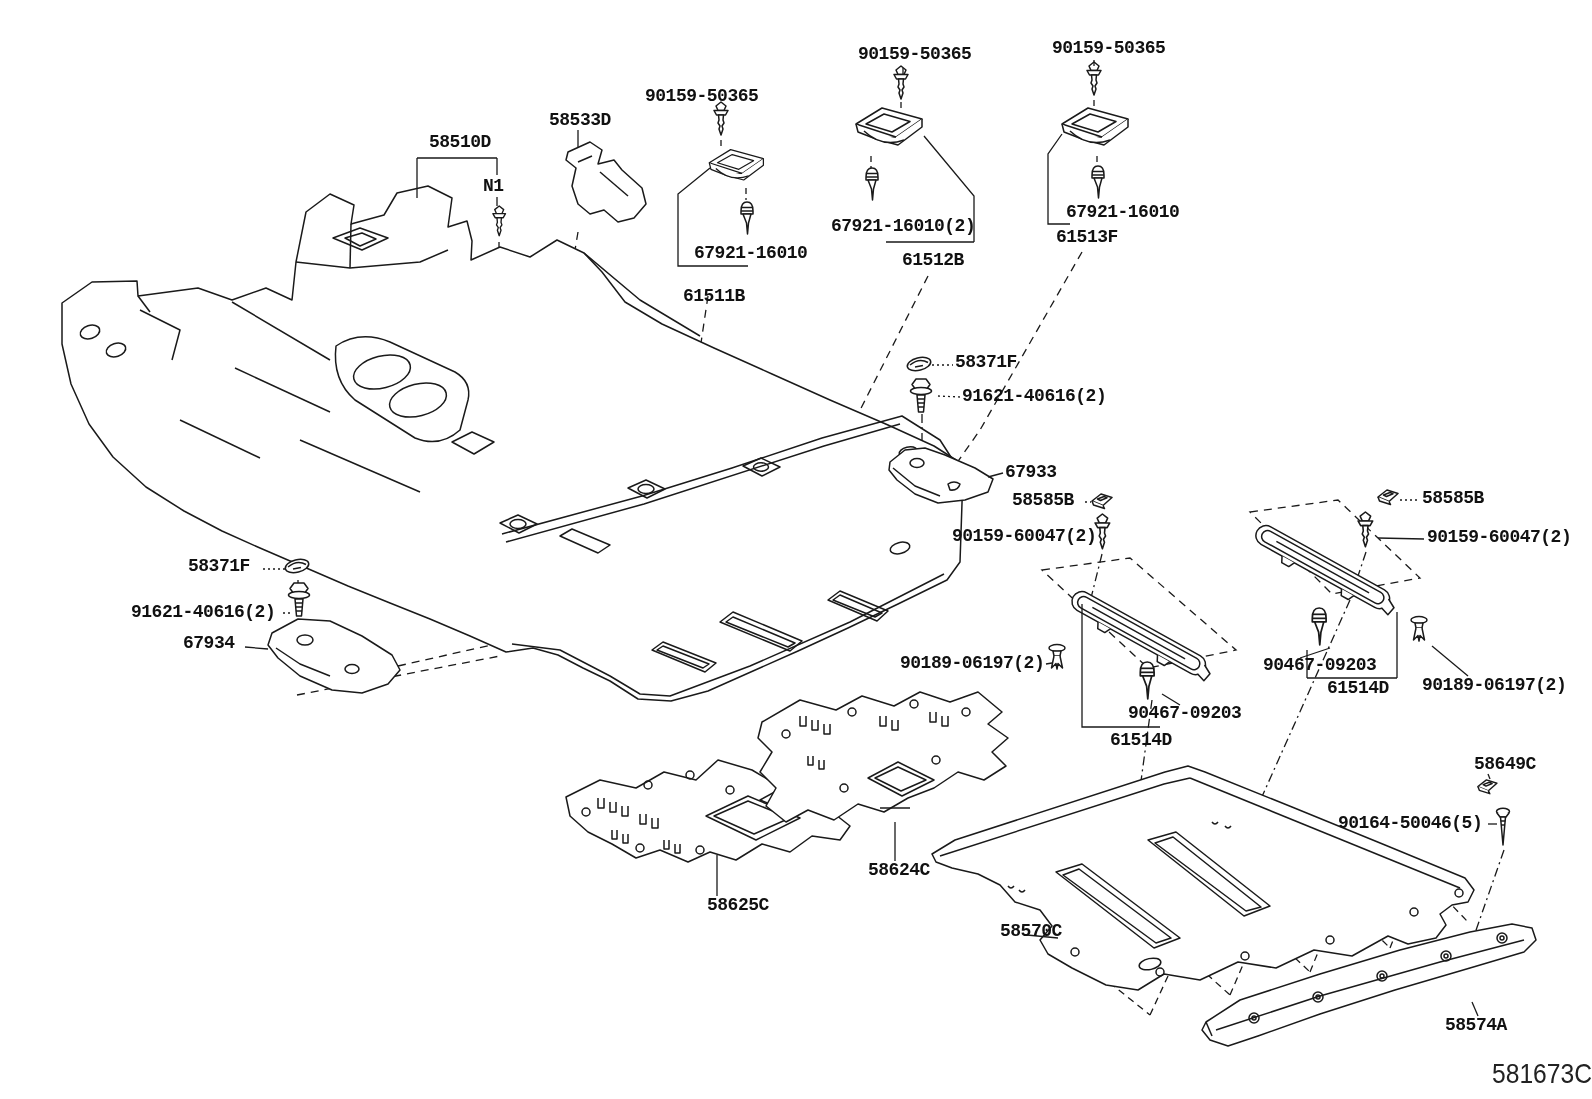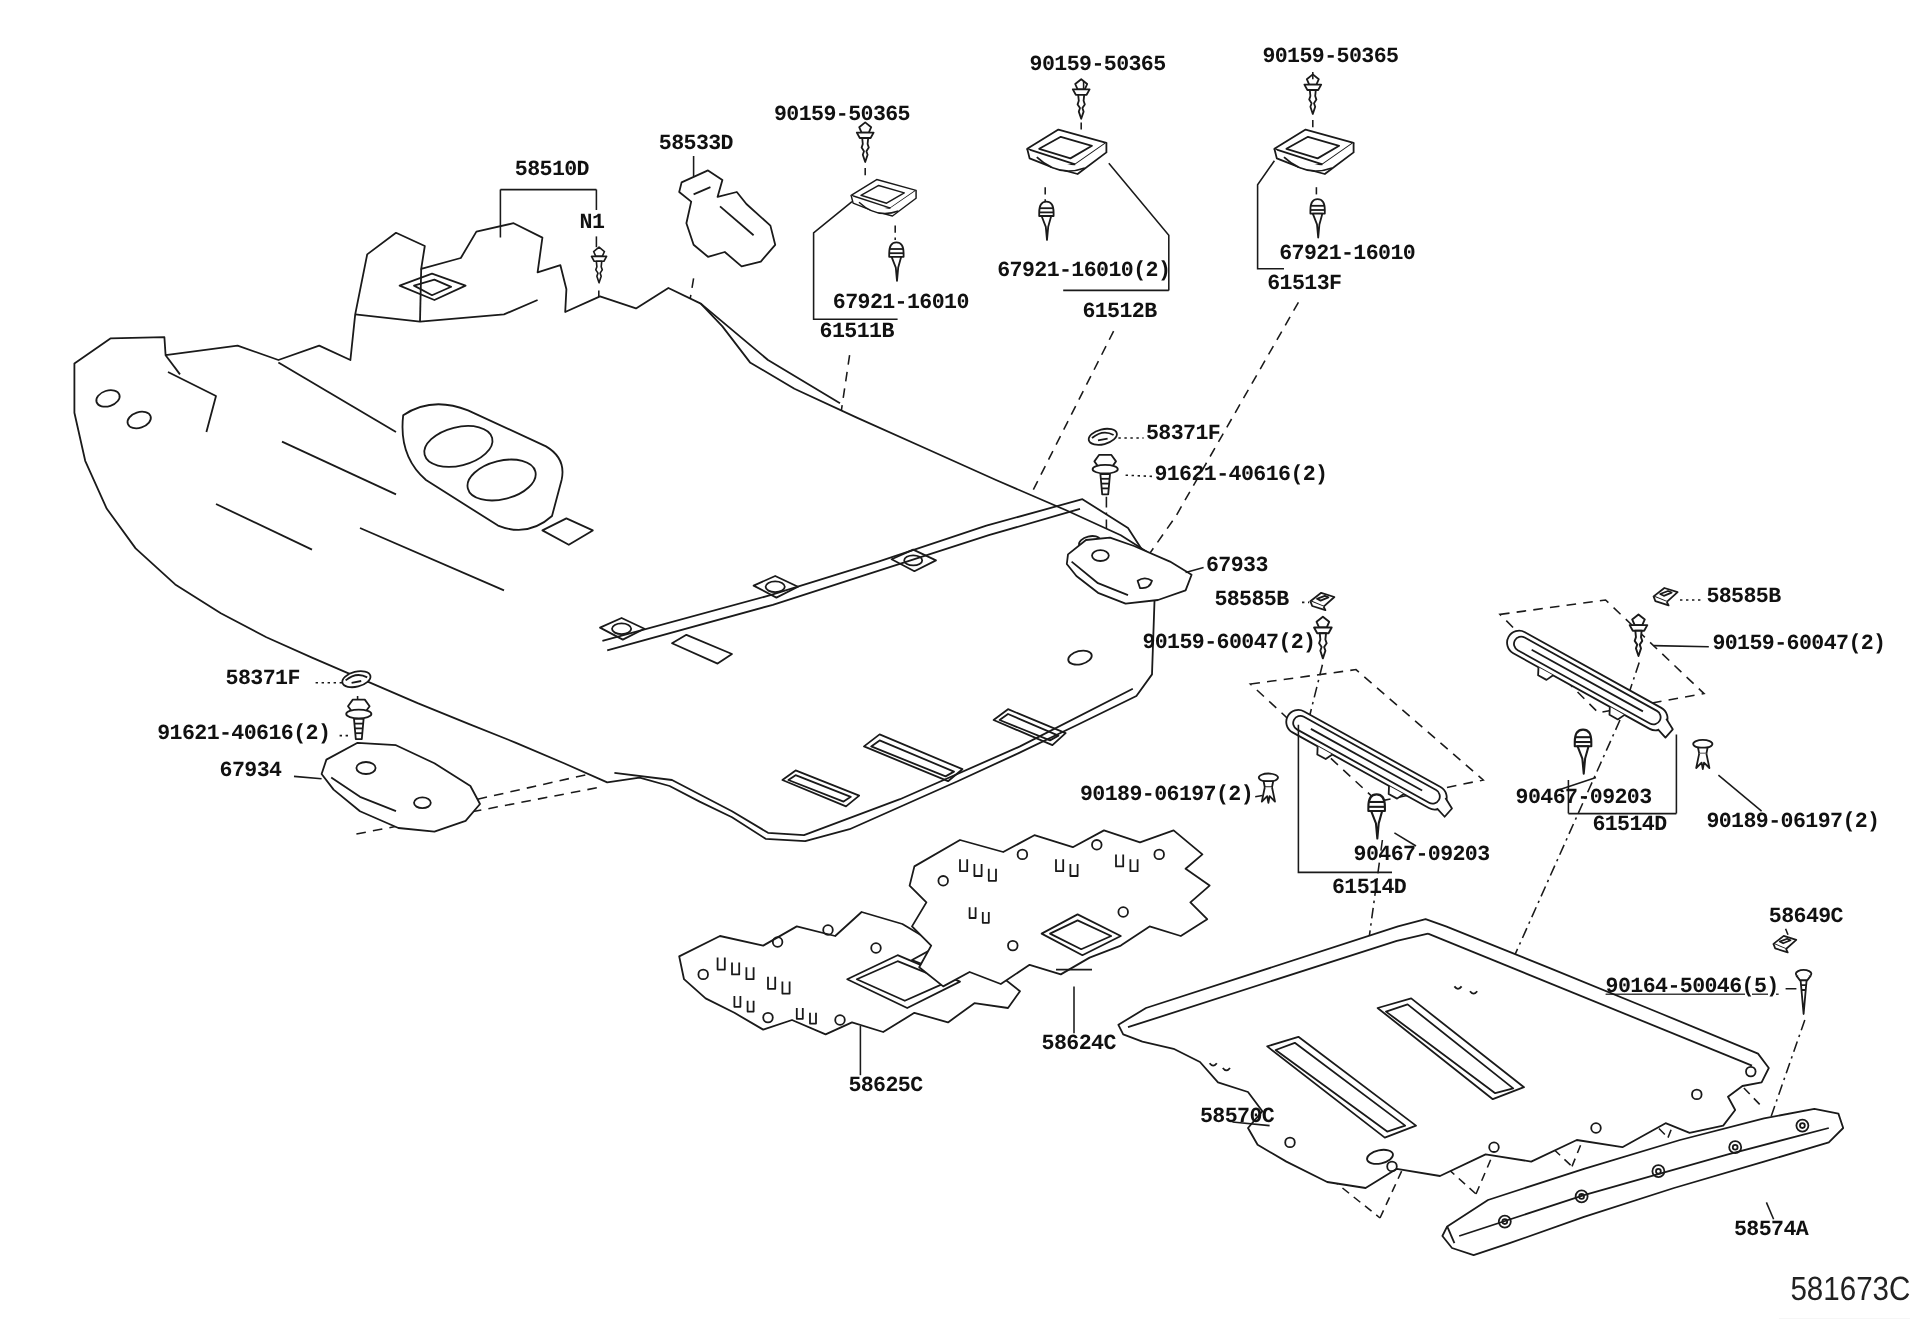--- a/index.html
+++ b/index.html
@@ -350,21 +350,21 @@
 </svg>
 
 <div id="labels-layer">
       <div class="part-label" style="left: 858px; top: 46px;">90159-50365</div>
       <div class="part-label" style="left: 1052px; top: 40px;">90159-50365</div>
       <div class="part-label" style="left: 645px; top: 88px;">90159-50365</div>
       <div class="part-label" style="left: 549px; top: 112px;">58533D</div>
       <div class="part-label" style="left: 429px; top: 134px; text-align: right;">58510D</div>
       <div class="part-label" style="left: 483px; top: 178px;">N1</div>
       <div class="part-label" style="left: 694px; top: 245px;">67921-16010</div>
-      <div class="part-label" style="left: 683px; top: 269px; text-align: center;">61511B</div>
+      <div class="part-label" style="left: 683px; top: 288px; text-align: center;">61511B</div>
       <div class="part-label" style="left: 831px; top: 218px;">67921-16010(2)</div>
       <div class="part-label" style="left: 902px; top: 252px;">61512B</div>
       <div class="part-label" style="left: 1066px; top: 204px;">67921-16010</div>
       <div class="part-label" style="left: 1056px; top: 229px;">61513F</div>
       <div class="part-label" style="left: 955px; top: 354px;">58371F</div>
       <div class="part-label" style="left: 962px; top: 388px;">91621-40616(2)</div>
       <div class="part-label" style="left: 1005px; top: 464px;">67933</div>
       <div class="part-label" style="left: 1012px; top: 492px;">58585B</div>
       <div class="part-label" style="left: 952px; top: 528px;">90159-60047(2)</div>
       <div class="part-label" style="left: 1422px; top: 490px;">58585B</div>
@@ -372,21 +372,21 @@
       <div class="part-label" style="left: 1263px; top: 657px;">90467-09203</div>
       <div class="part-label" style="left: 1327px; top: 680px;">61514D</div>
       <div class="part-label" style="left: 1422px; top: 677px;">90189-06197(2)</div>
       <div class="part-label" style="left: 900px; top: 655px;">90189-06197(2)</div>
       <div class="part-label" style="left: 1128px; top: 705px;">90467-09203</div>
       <div class="part-label" style="left: 1110px; top: 732px;">61514D</div>
       <div class="part-label" style="left: 188px; top: 558px;">58371F</div>
       <div class="part-label" style="left: 131px; top: 604px;">91621-40616(2)</div>
       <div class="part-label" style="left: 183px; top: 635px;">67934</div>
       <div class="part-label" style="left: 1474px; top: 756px;">58649C</div>
-      <div class="part-label" style="left: 1338px; top: 815px; text-decoration: underline;">90164-50046(5)</div>
+      <div class="part-label" style="left: 1338px; top: 815px;">90164-50046(5)</div>
       <div class="part-label" style="left: 868px; top: 862px;">58624C</div>
       <div class="part-label" style="left: 707px; top: 897px;">58625C</div>
       <div class="part-label" style="left: 961px; top: 923px; margin-left: 39px;">58570C</div>
       <div class="part-label" style="left: 1445px; top: 1017px;">58574A</div>
     </div>
 
 <div class="fig-code">581673C</div>
 
 </div>
 

